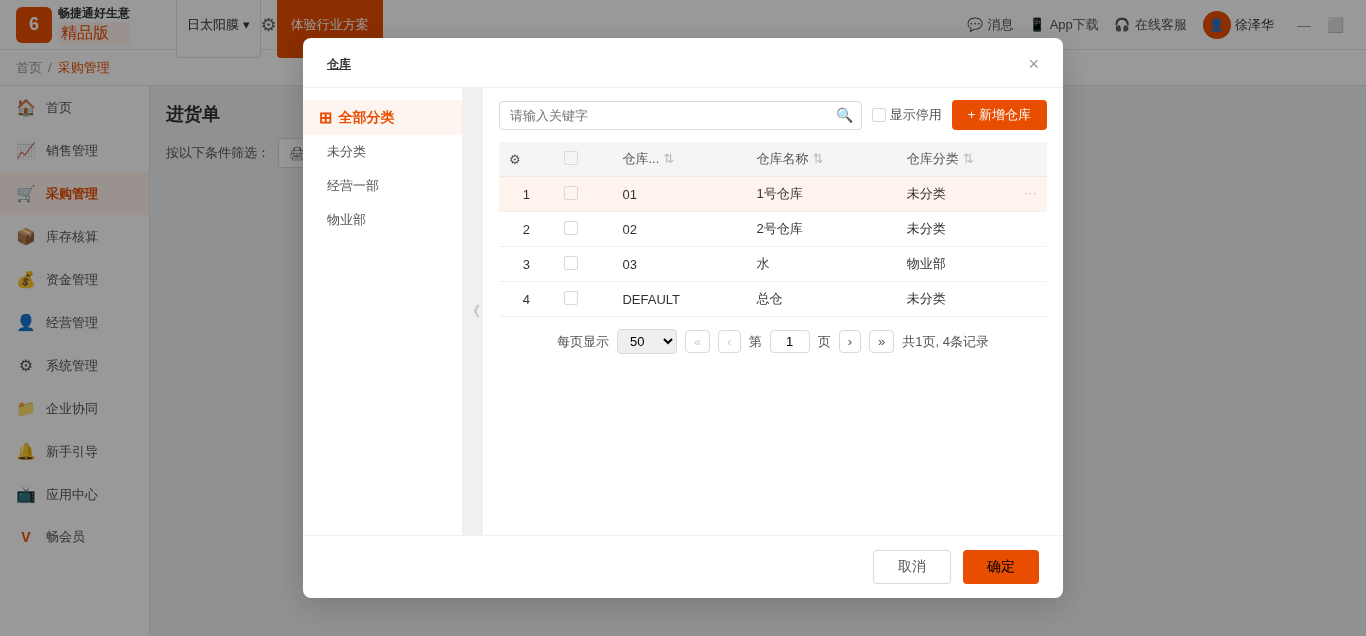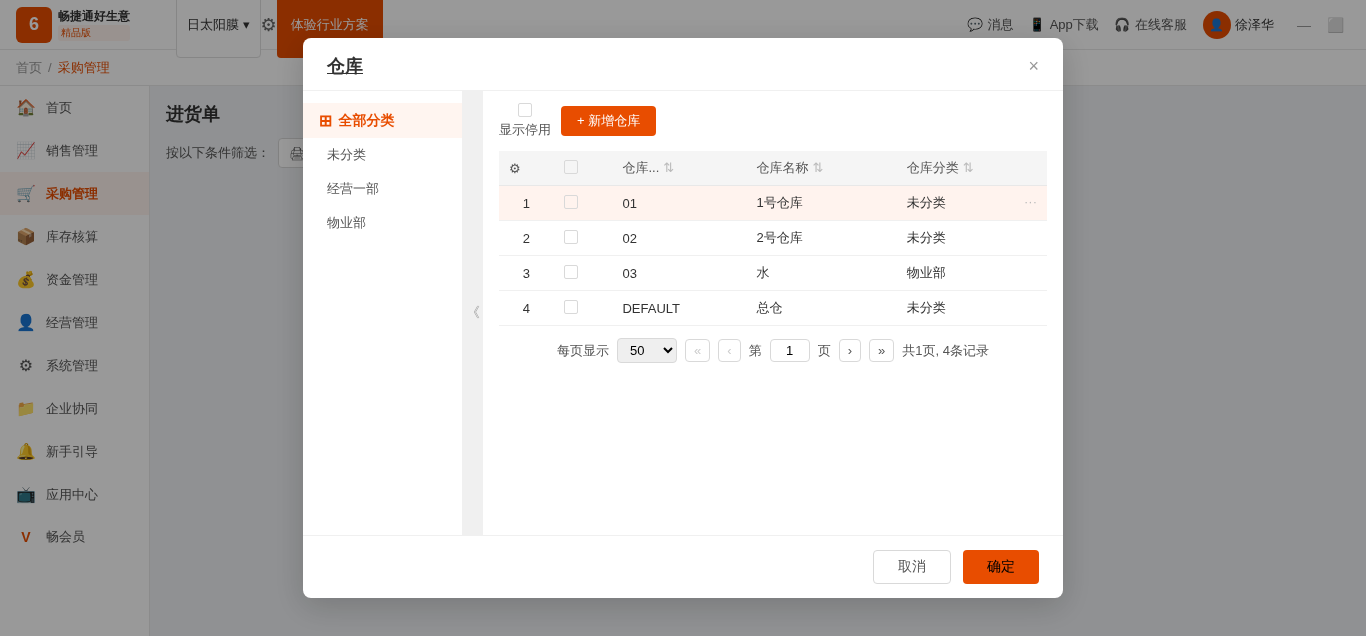--- a/index.html
+++ b/index.html
@@ -22,21 +22,21 @@
       width: 150px;
     }
     .logo-icon {
       width: 36px; height: 36px;
       background: #e84d00;
       border-radius: 6px;
       display: flex; align-items: center; justify-content: center;
       color: #fff; font-size: 18px; font-weight: bold;
       margin-right: 6px;
     }
-    .logo-sub { font-size: 10px; color: #e84d00; background: #fff3ee; border-radius: 3px; padding: 1px 3px; }
+    .logo-sub { font-size: 16px; color: #e84d00; background: #fff3ee; border-radius: 3px; padding: 1px 3px; }
     .top-nav { display: flex; flex: 1; padding-left: 10px; }
     .store-selector {
       display: flex; align-items: center; gap: 4px;
       border: 1px solid #e0e0e0; border-radius: 4px;
       padding: 4px 10px; cursor: pointer; font-size: 13px; color: #333;
       background: #fff;
     }
     .industry-btn {
       background: #e84d00; color: #fff; border: none;
       border-radius: 4px; padding: 24px 14px; cursor: pointer; font-size: 13px;
@@ -123,21 +123,21 @@
       display: flex;
       flex-direction: column;
       position: relative;
       box-shadow: 0 8px 32px rgba(0,0,0,0.18);
     }
     .dialog-header {
       display: flex; align-items: center; justify-content: space-between;
       padding: 16px 24px 12px;
       border-bottom: 1px solid #f0f0f0;
     }
-    .dialog-title { font-size: 18px; font-weight: bold; color: #333; text-decoration: underline; }
+    .dialog-title { font-size: 12px; font-weight: bold; color: #333; text-decoration: underline; }
     .dialog-close { background: none; border: none; cursor: pointer; font-size: 18px; color: #999; }
     .dialog-body { display: flex; flex: 1; min-height: 0; }
 
     
     .category-panel {
       width: 160px;
       border-right: 1px solid #f0f0f0;
       padding: 12px 0;
       flex-shrink: 0;
     }
@@ -154,21 +154,21 @@
 
     
     .table-panel { flex: 1; display: flex; flex-direction: column; padding: 12px 16px; }
     .table-toolbar { display: flex; align-items: center; gap: 10px; margin-bottom: 12px; }
     .search-input-wrap { position: relative; flex: 1; }
     .search-input {
       width: 100%; border: 1px solid #d9d9d9; border-radius: 4px;
       padding: 6px 32px 6px 10px; font-size: 13px; outline: none; color: #555;
     }
     .search-icon { position: absolute; right: 8px; top: 50%; transform: translateY(-50%); color: #bbb; font-size: 14px; cursor: pointer; }
-    .show-disabled { display: flex; align-items: center; gap: 4px; font-size: 13px; color: #555; flex-direction: column; }
+    .show-disabled { display: flex; align-items: center; gap: 4px; font-size: 13px; color: #555; }
     .checkbox-sq { width: 14px; height: 14px; border: 1px solid #d9d9d9; border-radius: 2px; display: inline-block; }
     .add-btn {
       background: #e84d00; color: #fff; border: none; border-radius: 4px;
       padding: 6px 16px; cursor: pointer; font-size: 13px; white-space: nowrap;
     }
 
     
     .data-table { width: 100%; border-collapse: collapse; font-size: 13px; }
     .data-table th {
       background: #f5f5f5; padding: 8px 10px; text-align: left;
@@ -361,20 +361,24 @@
         <div class="cat-item">未分类</div>
         <div class="cat-item">经营一部</div>
         <div class="cat-item">物业部</div>
       </div>
 
       <button class="panel-collapse-btn">《</button>
 
       <div class="table-panel">
 
         <div class="table-toolbar">
+          <div class="search-input-wrap">
+            <input class="search-input" type="text" placeholder="请输入关键字" style="">
+            <span class="search-icon">🔍</span>
+          </div>
           <label class="show-disabled">
             <span class="checkbox-sq"></span>
             <span>显示停用</span>
           </label>
           <button class="add-btn">+ 新增仓库</button>
         </div>
 
         <table class="data-table">
           <thead>
             <tr>

